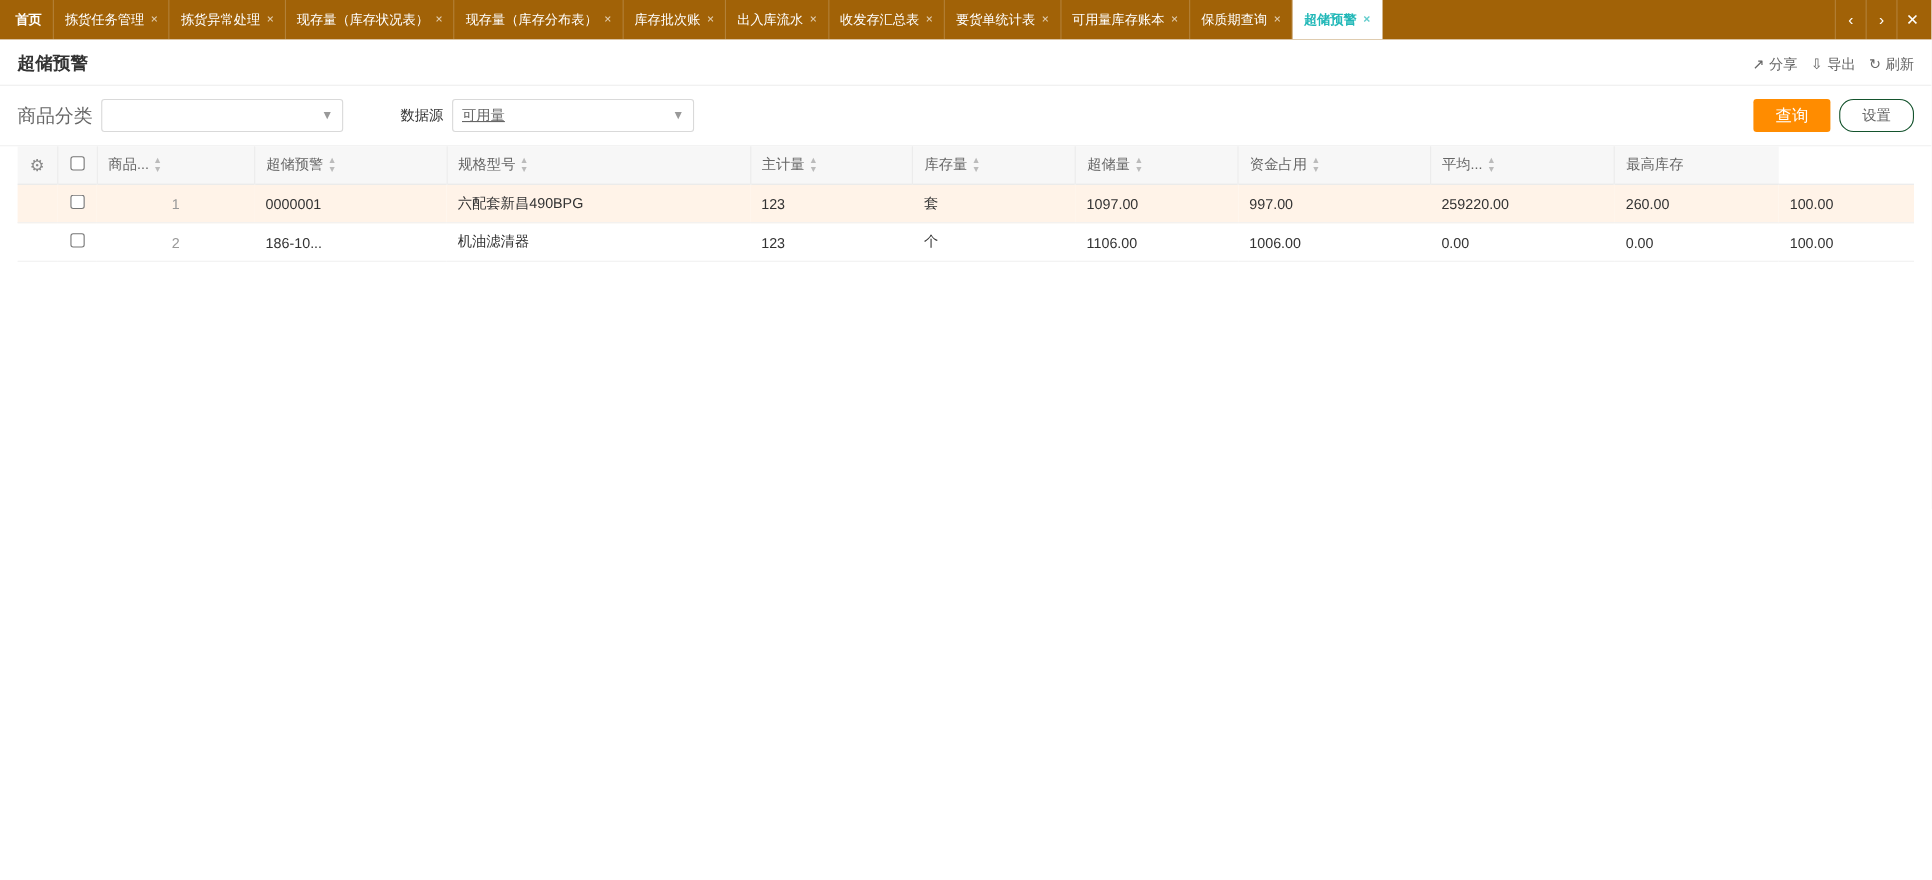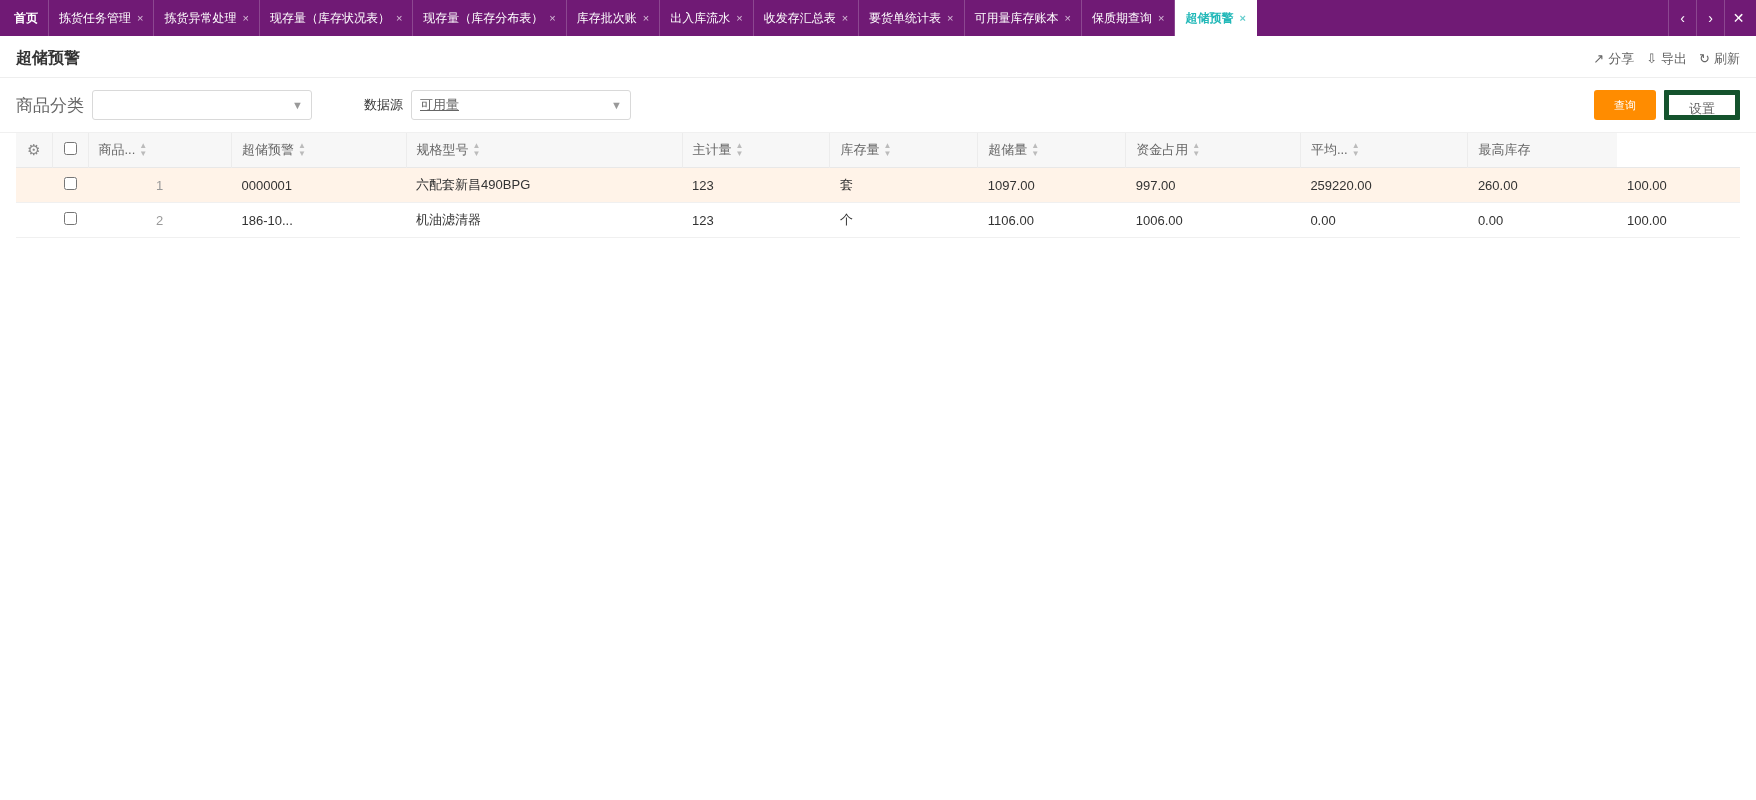--- a/index.html
+++ b/index.html
@@ -1,20 +1,20 @@
 <!DOCTYPE html>
 <html><head>
   <meta charset="utf-8">
   <style>
     * { box-sizing: border-box; margin: 0; padding: 0; }
     body { font-family: 'Microsoft YaHei', Arial, sans-serif; font-size: 13px; background: #f5f5f5; color: #333; }
 
     
     .top-nav {
-      background: #701a75;
+      background: #a16207;
       display: flex;
       align-items: center;
       height: 36px;
       padding: 0 4px;
       overflow: hidden;
       white-space: nowrap;
     }
     .nav-tab {
       display: inline-flex;
       align-items: center;
@@ -124,29 +124,29 @@
       margin-left: auto;
       display: flex;
       gap: 8px;
     }
     .btn-query {
       background: #ff8c00;
       color: #fff;
       border: none;
       border-radius: 3px;
       padding: 5px 20px;
-      font-size: 11px;
+      font-size: 15px;
       cursor: pointer;
       height: 30px;
     }
     .btn-settings {
       background: #fff;
       color: #666;
-      border: 5px solid #14532d;
-      border-radius: 1px;
+      border: 1px solid #14532d;
+      border-radius: 13px;
       padding: 5px 20px;
       font-size: 13px;
       cursor: pointer;
       height: 30px;
     }
 
     
     .table-area {
       padding: 0 16px;
     }

